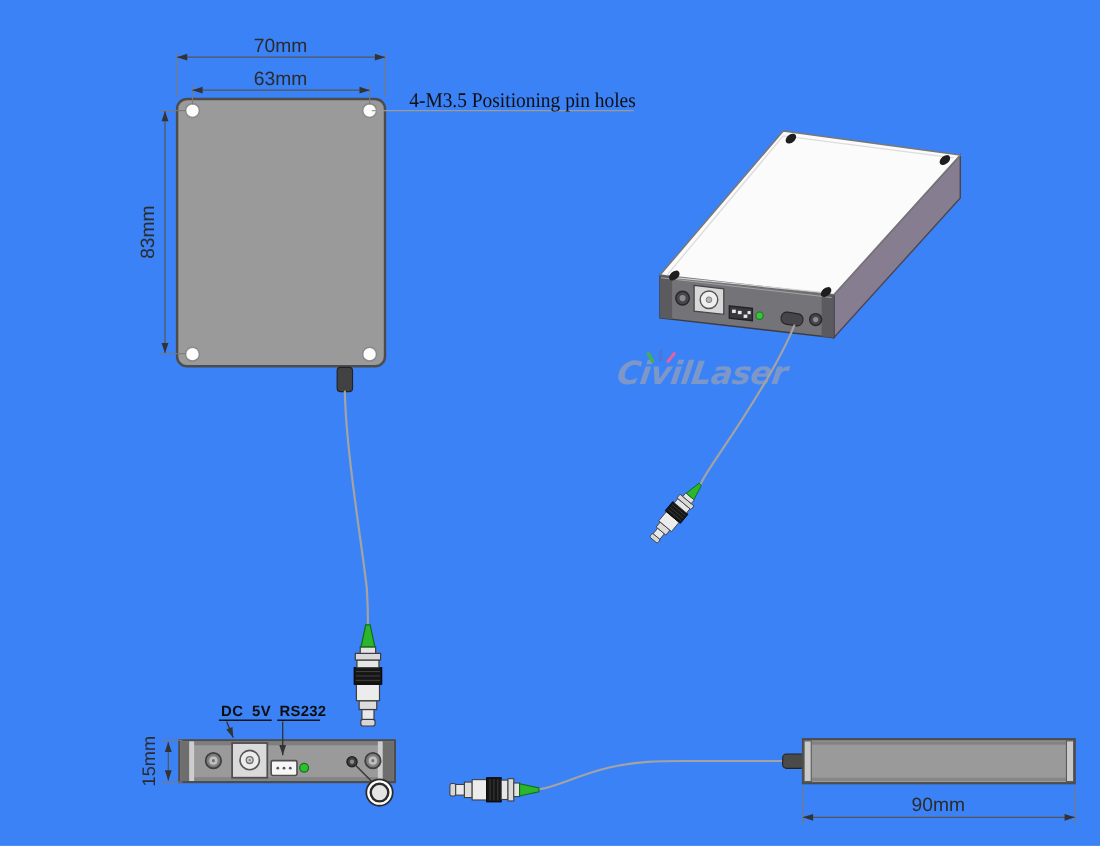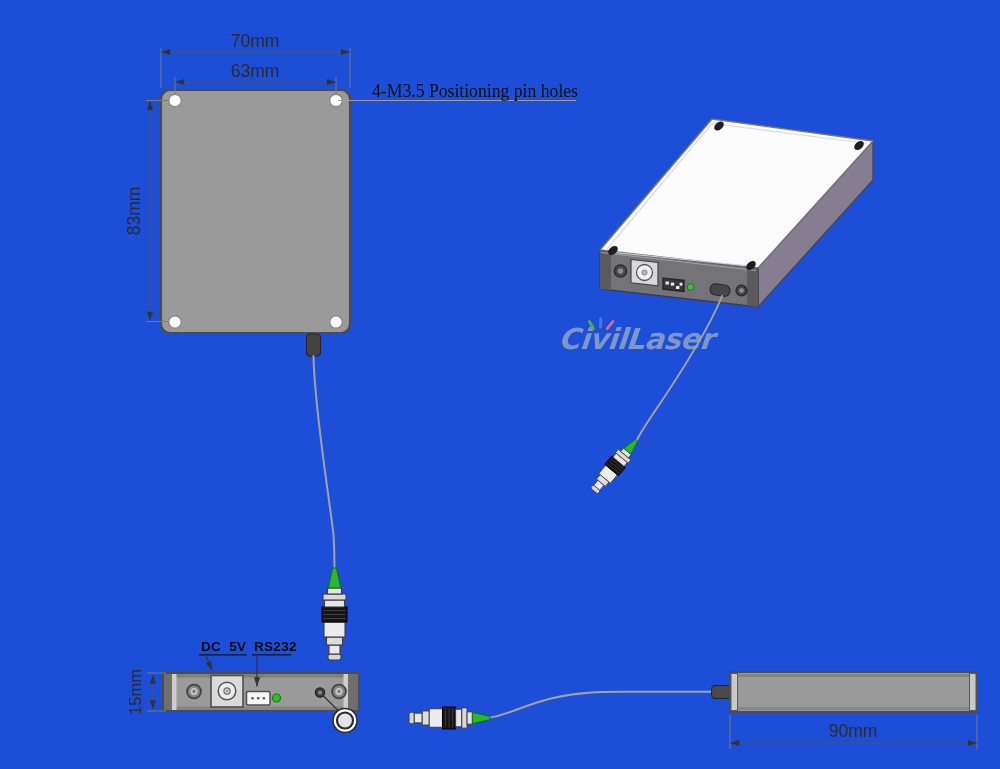--- a/index.html
+++ b/index.html
@@ -1,17 +1,17 @@
 <!DOCTYPE html>
 <html><head>
 <meta charset="utf-8">
 <style>
   html,body { margin:0; padding:0; background:#fff; }
   .canvas {
-    position:relative; width:1000px; height:769px; background:#1d4ed8;
+    position:relative; width:1000px; height:769px; background:#3b82f6;
     overflow:hidden; font-family:"Liberation Sans", sans-serif;
   }
   svg { display:block; }
   .dim   { font-family:"Liberation Sans",sans-serif; font-size:17.5px; fill:#2b2b2b; }
   .dimv  { font-family:"Liberation Sans",sans-serif; font-size:16.5px; fill:#2b2b2b; }
   .port  { font-family:"Liberation Sans",sans-serif; font-size:13.5px; font-weight:bold; fill:#0d0d0d; word-spacing:4px; letter-spacing:.3px; }
   .note  { font-family:"Liberation Serif",serif; font-size:19px; fill:#0f0f0f; }
   .logo  { font-family:"DejaVu Sans",sans-serif; font-size:29px; font-weight:bold; font-style:italic; fill:#7c97c8; letter-spacing:-0.5px; }
   .dline { stroke:#555; stroke-width:1.1; }
   .eline { stroke:#7a7a7a; stroke-width:1; }

